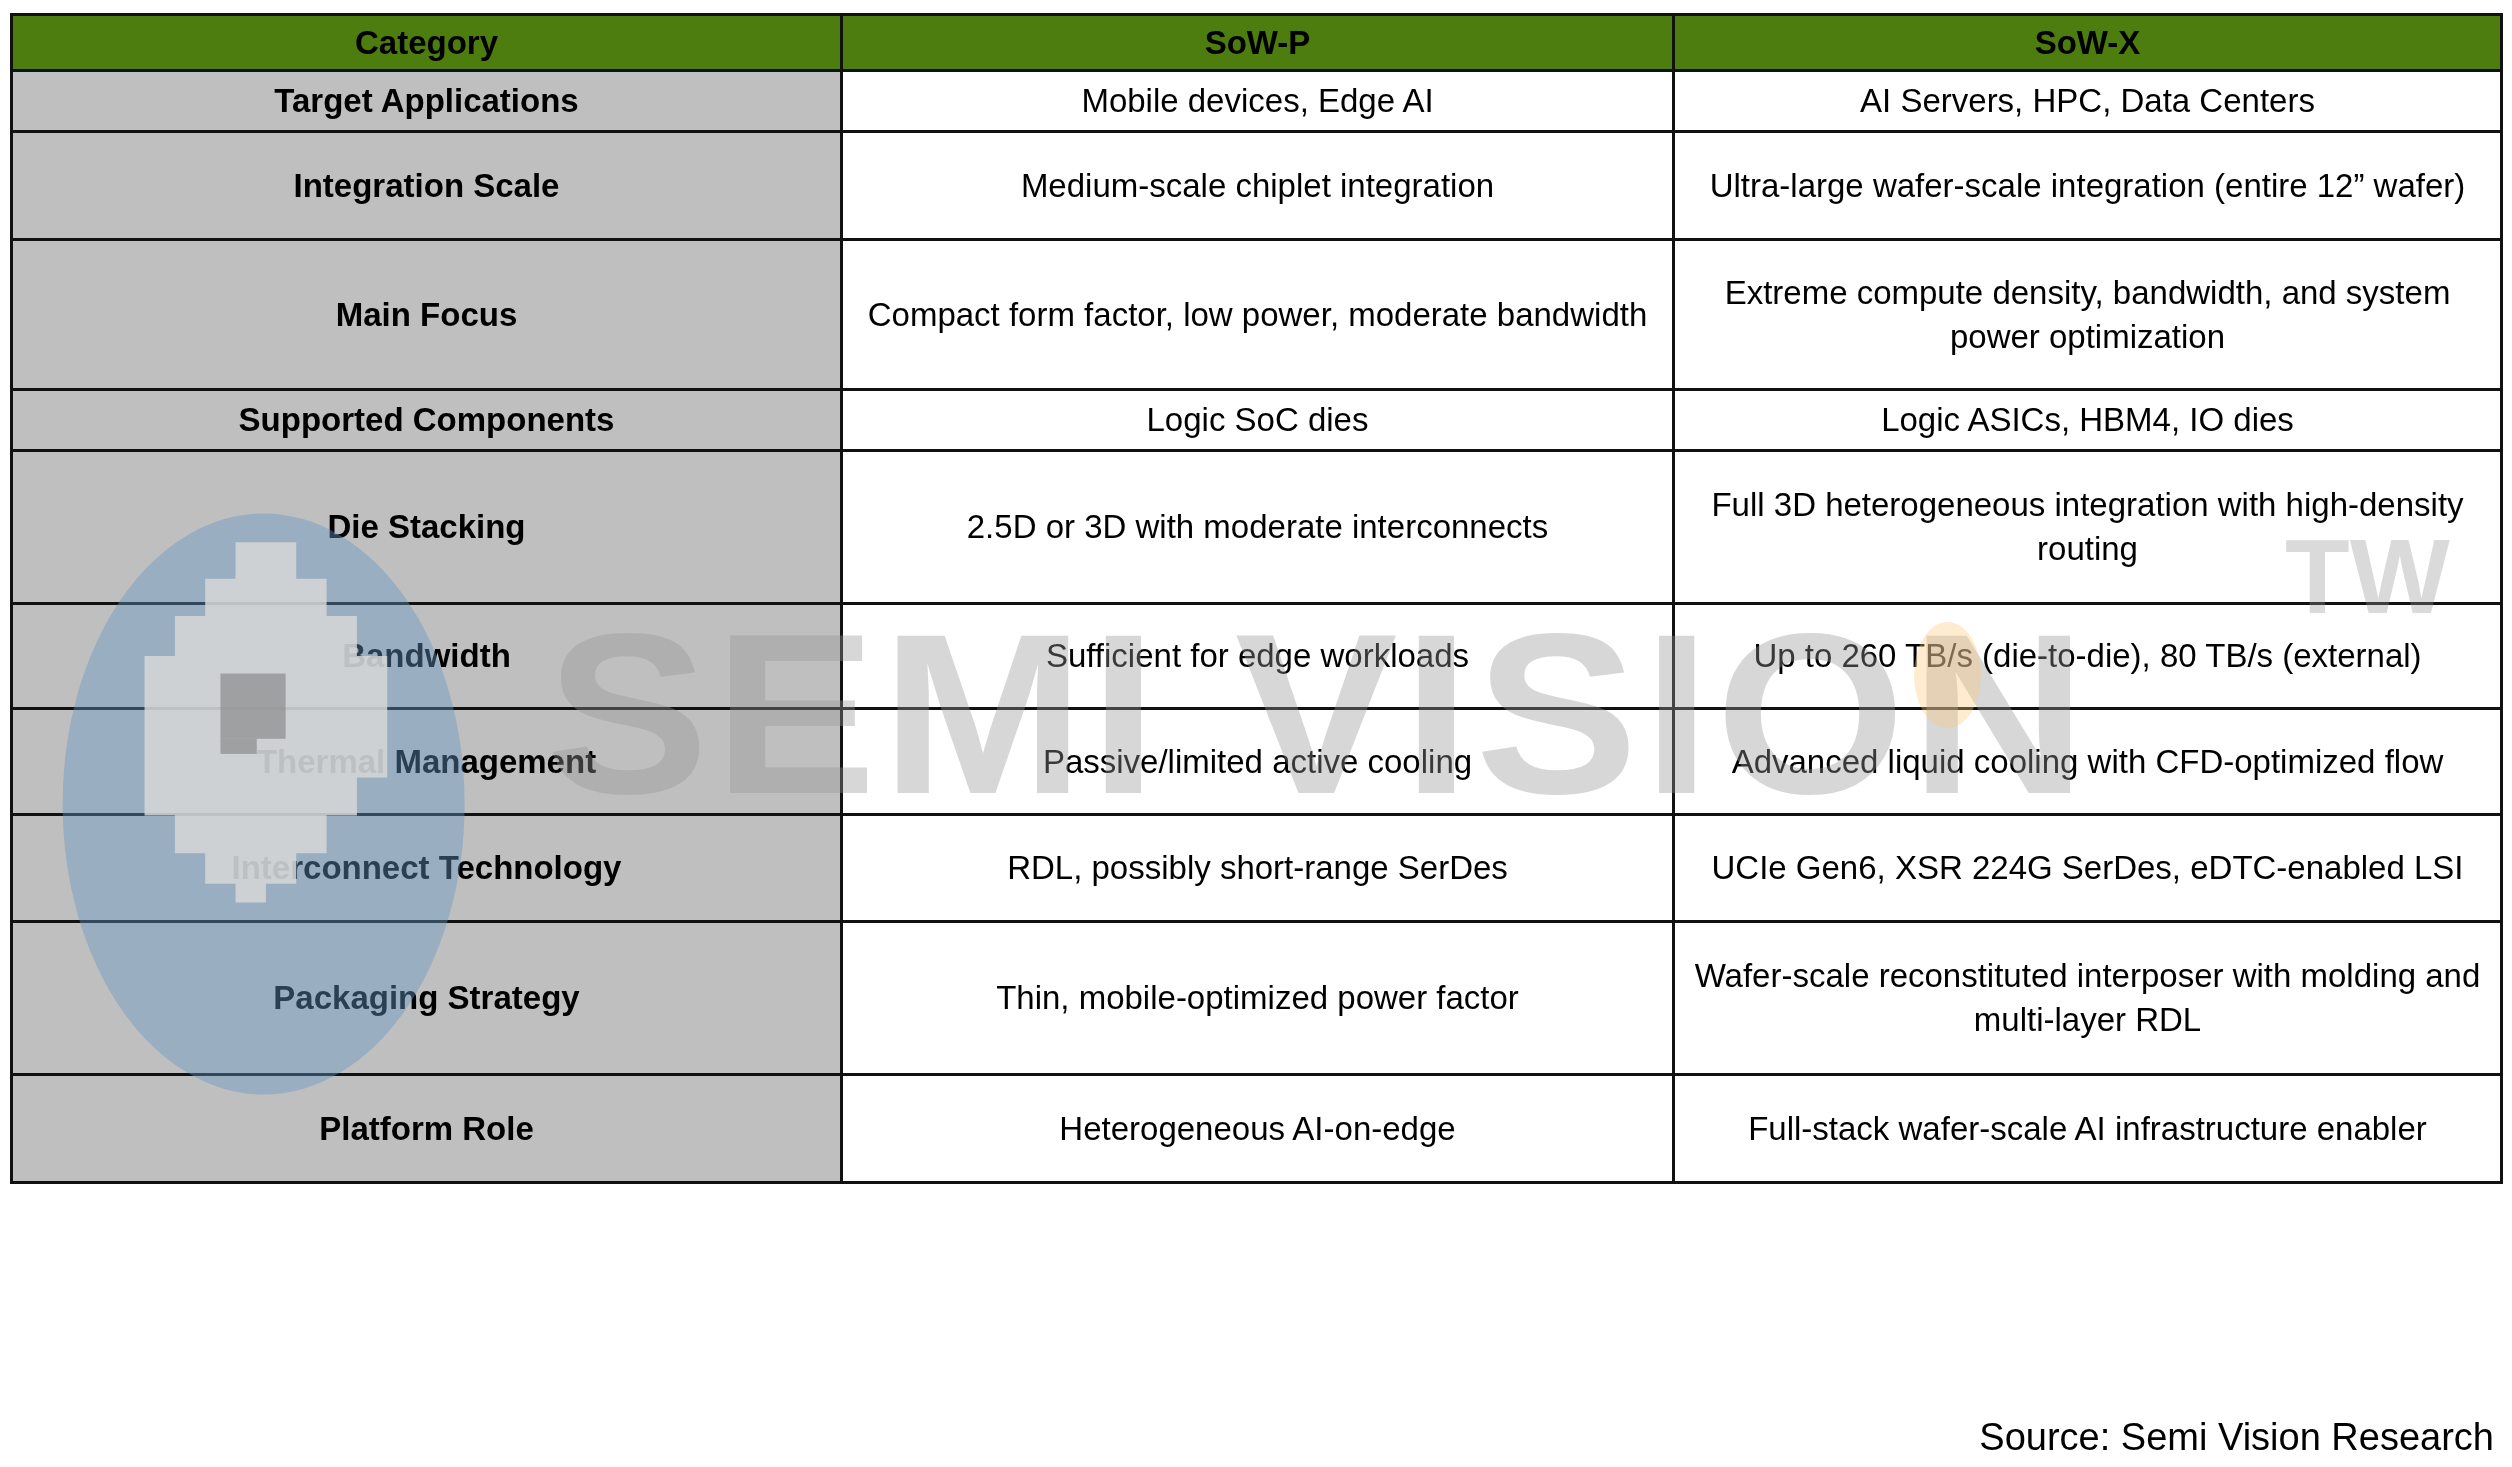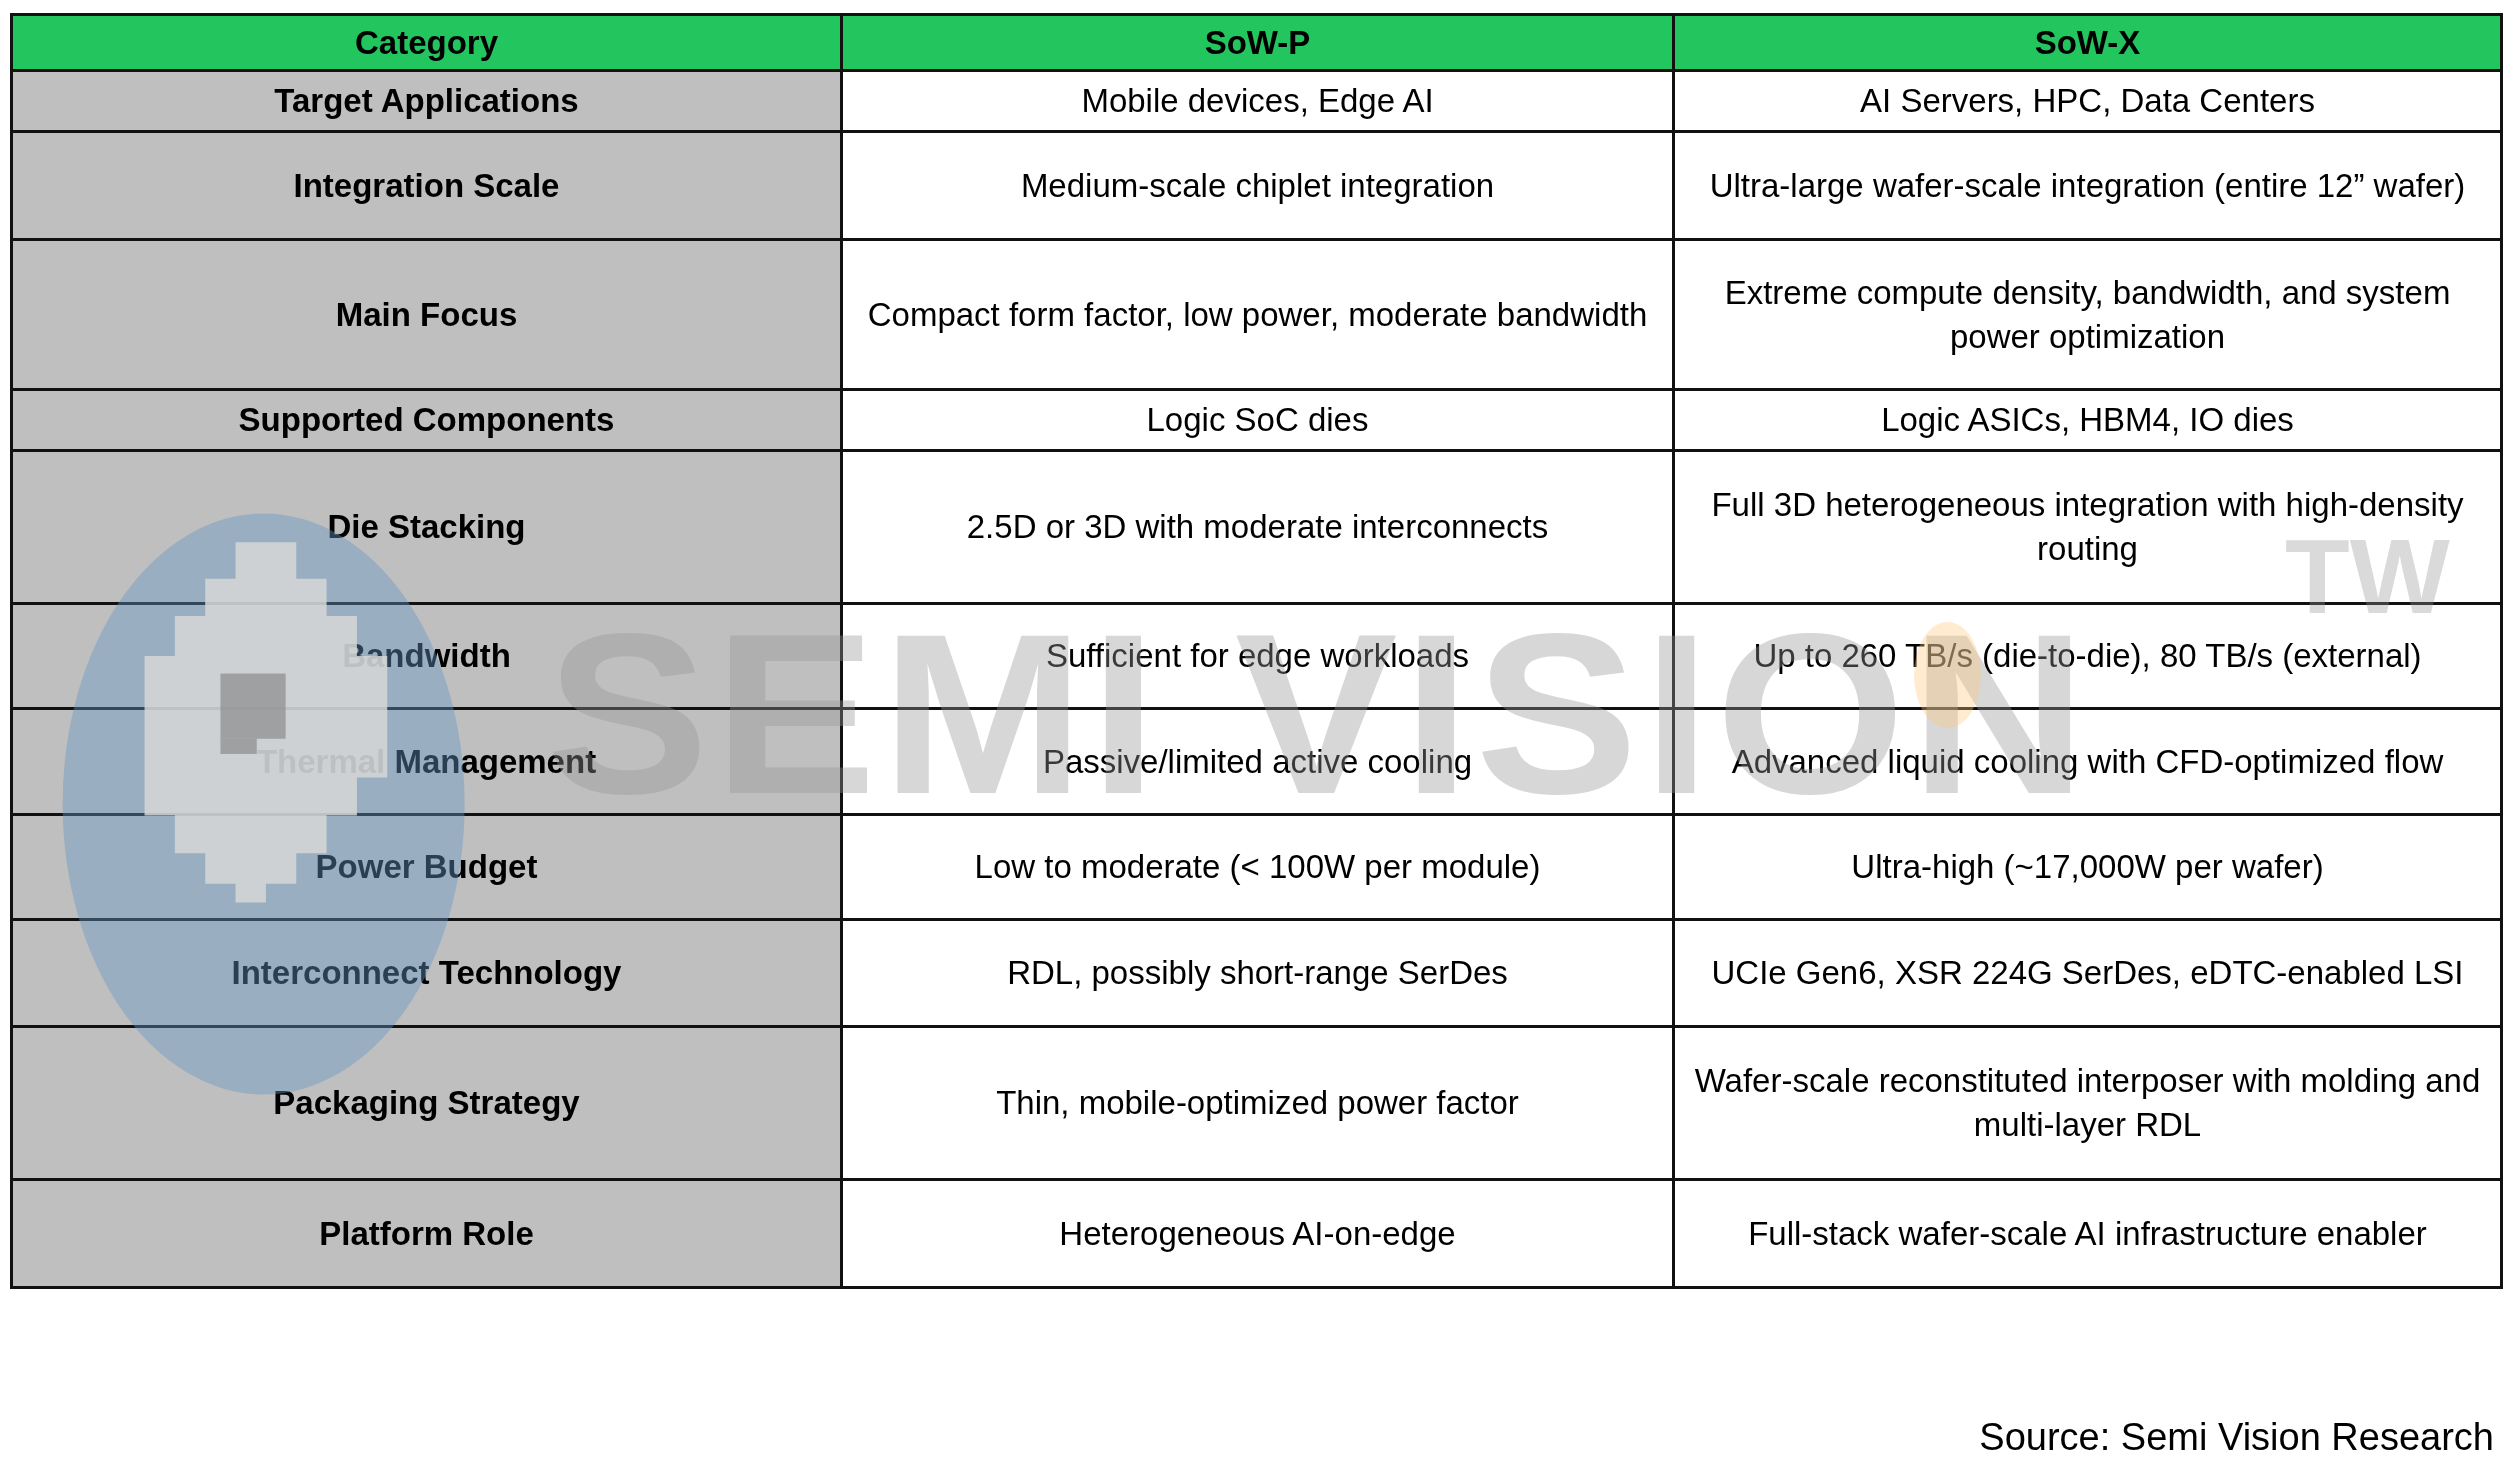--- a/index.html
+++ b/index.html
@@ -8,21 +8,21 @@
     font-family:"Liberation Sans", "DejaVu Sans", sans-serif; color:#000;
   }
   .tbl {
     position:absolute; left:10px; top:13px; width:2489px;
     border-collapse:collapse; table-layout:fixed;
   }
   .tbl td, .tbl th {
     border:3.8px solid #111; text-align:center; vertical-align:middle;
     font-size:33px; line-height:44px; padding:0 10.6px; position:relative; z-index:1;
   }
-  .tbl th { background:#22c55e; font-weight:bold; height:53px; }
+  .tbl th { background:#4d7c0f; font-weight:bold; height:53px; }
   .tbl td.cat { background:#bfbfbf; font-weight:bold;margin-top:32px; }
   .tbl td.val { background:#ffffff; font-weight:normal; }
   .wm-text {
     position:absolute; left:546px; top:584px; font-size:228px; font-weight:bold;
     color:rgba(150,150,150,0.38); letter-spacing:4.6px; white-space:nowrap; z-index:2;
     pointer-events:none; transform:scaleX(1.07); transform-origin:left top;
   }
   .wm-tw {
     position:absolute; left:2285px; top:516px; font-size:106px; font-weight:bold;
     color:rgba(150,150,150,0.35); z-index:2; pointer-events:none;
@@ -83,25 +83,20 @@
     <tr style="height:105px">
       <td class="cat">Bandwidth</td>
       <td class="val">Sufficient for edge workloads</td>
       <td class="val">Up to 260 TB/s (die-to-die), 80 TB/s (external)</td>
     </tr>
     <tr style="height:106px">
       <td class="cat">Thermal Management</td>
       <td class="val">Passive/limited active cooling</td>
       <td class="val">Advanced liquid cooling with CFD-optimized flow</td>
     </tr>
-    <tr style="height:105px">
-      <td class="cat">Power Budget</td>
-      <td class="val">Low to moderate (&lt; 100W per module)</td>
-      <td class="val">Ultra-high (~17,000W per wafer)</td>
-    </tr>
     <tr style="height:107px">
       <td class="cat">Interconnect Technology</td>
       <td class="val">RDL, possibly short-range SerDes</td>
       <td class="val">UCIe Gen6, XSR 224G SerDes, eDTC-enabled LSI</td>
     </tr>
     <tr style="height:153px">
       <td class="cat">Packaging Strategy</td>
       <td class="val">Thin, mobile-optimized power factor</td>
       <td class="val">Wafer-scale reconstituted interposer with molding and multi-layer RDL</td>
     </tr>

